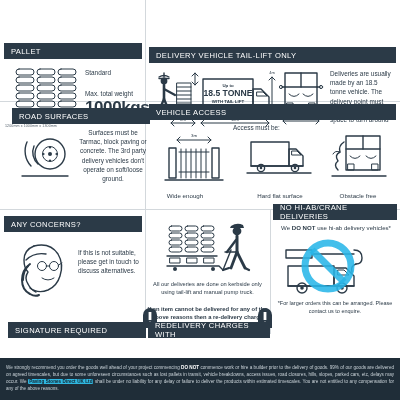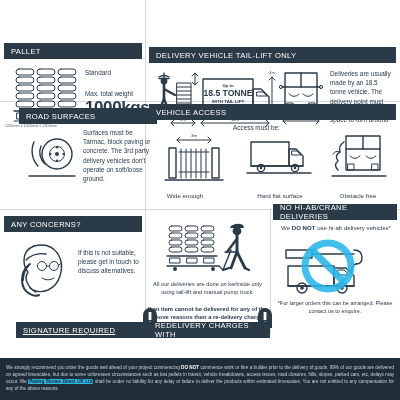--- a/index.html
+++ b/index.html
@@ -44,21 +44,21 @@
   #pallet-maxlbl { font-size:6.4px; color:#2b3a47; margin-top:14px; }
   #pallet-weight { font-size:17px; font-weight:bold; color:#2b3a47; letter-spacing:-0.4px; margin-top:1px; }
 
   
   #dv-panel { left:145px; top:12px; width:255px; height:120px;margin-top:31px; }
   #dv-truck { position:absolute; left:8px; top:22px; }
   #dv-front { position:absolute; left:132px; top:24px; }
   #dv-text { position:absolute; left:185px; top:26px; width:62px; }
 
   
-  #rs-panel { left:15px; top:104px; width:145px; height:104px; }
+  #rs-panel { left:8px; top:104px; width:145px; height:104px;text-align:center; }
   #rs-ill { position:absolute; left:12px; top:26px; }
   #rs-text { position:absolute; left:68px; top:24px; width:74px; }
 
   
   #va-panel { left:145px; top:100px; width:306px; height:104px; }
   #va-sub { position:absolute; left:88px; top:24px; font-size:6.4px; color:#2b3a47; }
   #va-gate { position:absolute; left:18px; top:32px; }
   #va-side { position:absolute; left:100px; top:36px; }
   #va-obst { position:absolute; left:185px; top:32px; }
   .va-cap1 { position:absolute; top:92px; width:90px; }
@@ -75,21 +75,21 @@
   #mid-t2 { position:absolute; left:2px; top:93px; width:121px; text-align:center; font-size:5.8px; line-height:8.2px; font-weight:bold; color:#2b3a47; }
   .excl { position:absolute; top:96px; }
 
   
   #hi-panel { left:270px; top:200px; width:130px; height:122px; }
   #hi-lead { position:absolute; left:4px; top:24px; width:124px; text-align:center; font-size:6.1px; color:#2b3a47; }
   #hi-ill { position:absolute; left:12px; top:36px; }
   #hi-note { position:absolute; left:6px; top:100px; width:118px; text-align:center; font-size:5.5px; line-height:7.6px; color:#2b3a47; }
 
   
-  #sig-hdr { position:absolute; left:16px; top:322px; width:138px;text-decoration:underline; }
+  #sig-hdr { position:absolute; left:8px; top:322px; width:138px; }
   #red-hdr { position:absolute; left:148px; top:322px; width:122px; }
 
   
   #footer {
     position:absolute; left:0; top:358px; width:400px; height:42px;
     background:#1f2d38; color:#c9d2d8;
     font-size:4.6px; line-height:7px;
     padding:6px 6px 0 6px;
     text-align:justify;
   }

